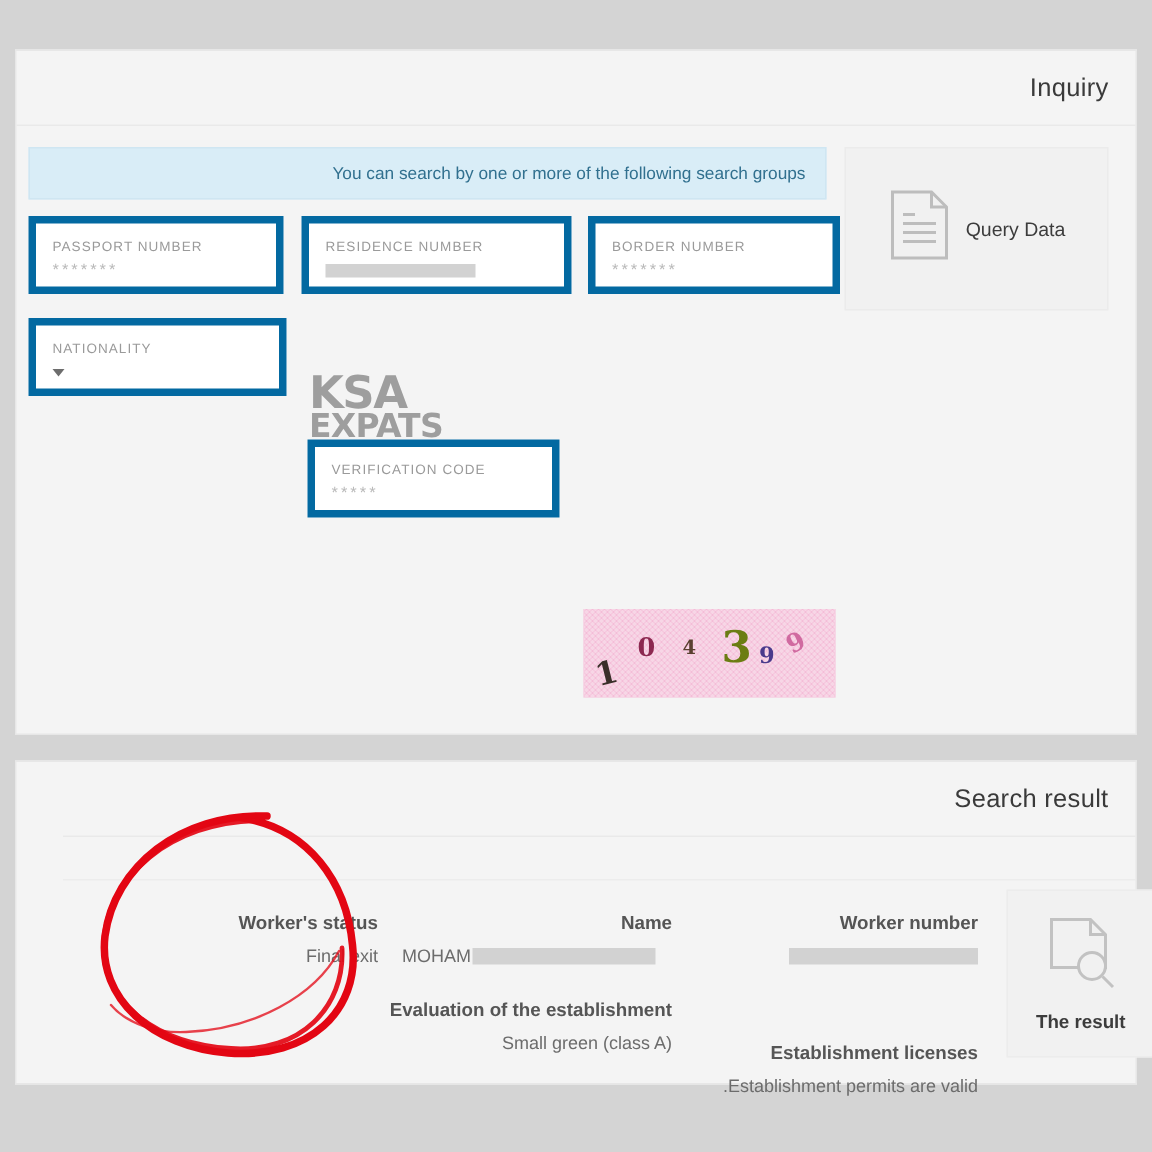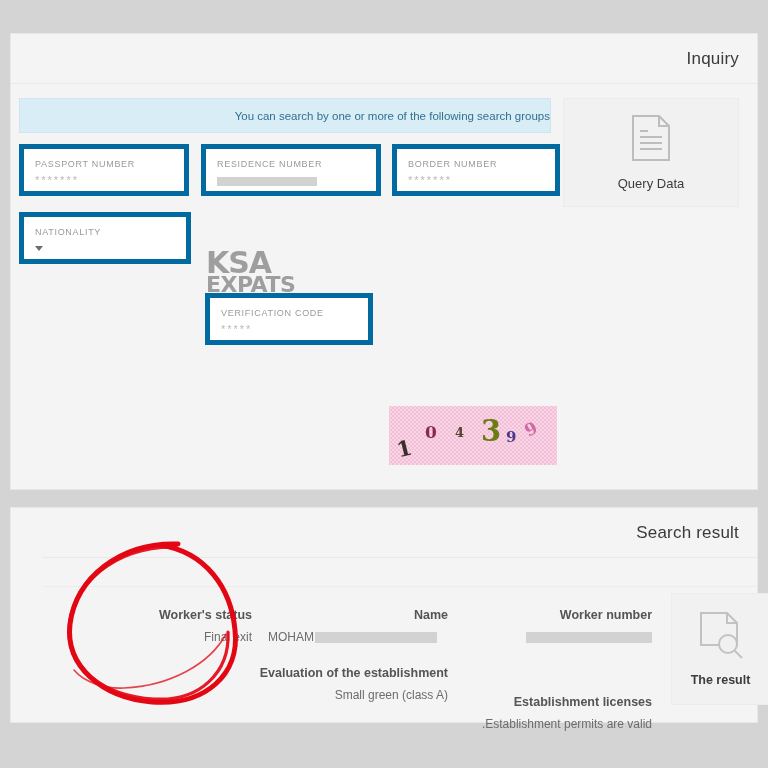--- a/index.html
+++ b/index.html
@@ -34,28 +34,29 @@
   }
   .card-body{position:relative;padding:0;}
 
   
   .info-banner{
     position:absolute;left:8px;top:14px;width:532px;height:35px;
     background:#d9edf7;
     border:1px solid #cfe6f2;
     box-sizing:border-box;
     display:flex;align-items:center;justify-content:flex-end;
+    padding-right:13px;
     color:#31708f;font-size:11.5px;
   }
 
   
   .side-panel{
     position:absolute;left:552px;top:14px;width:176px;height:109px;
     background:#f1f1f1;border:1px solid #ebebeb;box-sizing:border-box;
-    display:flex;flex-direction:column;align-items:center;justify-content:center;
+    display:flex;align-items:center;justify-content:center;
     gap:10px;
   }
   .side-panel-label{font-size:13px;color:#3c3c3c;}
 
   
   .field{
     position:absolute;
     background:#ffffff;
     border:5px solid #0369a1;
     box-sizing:border-box;

